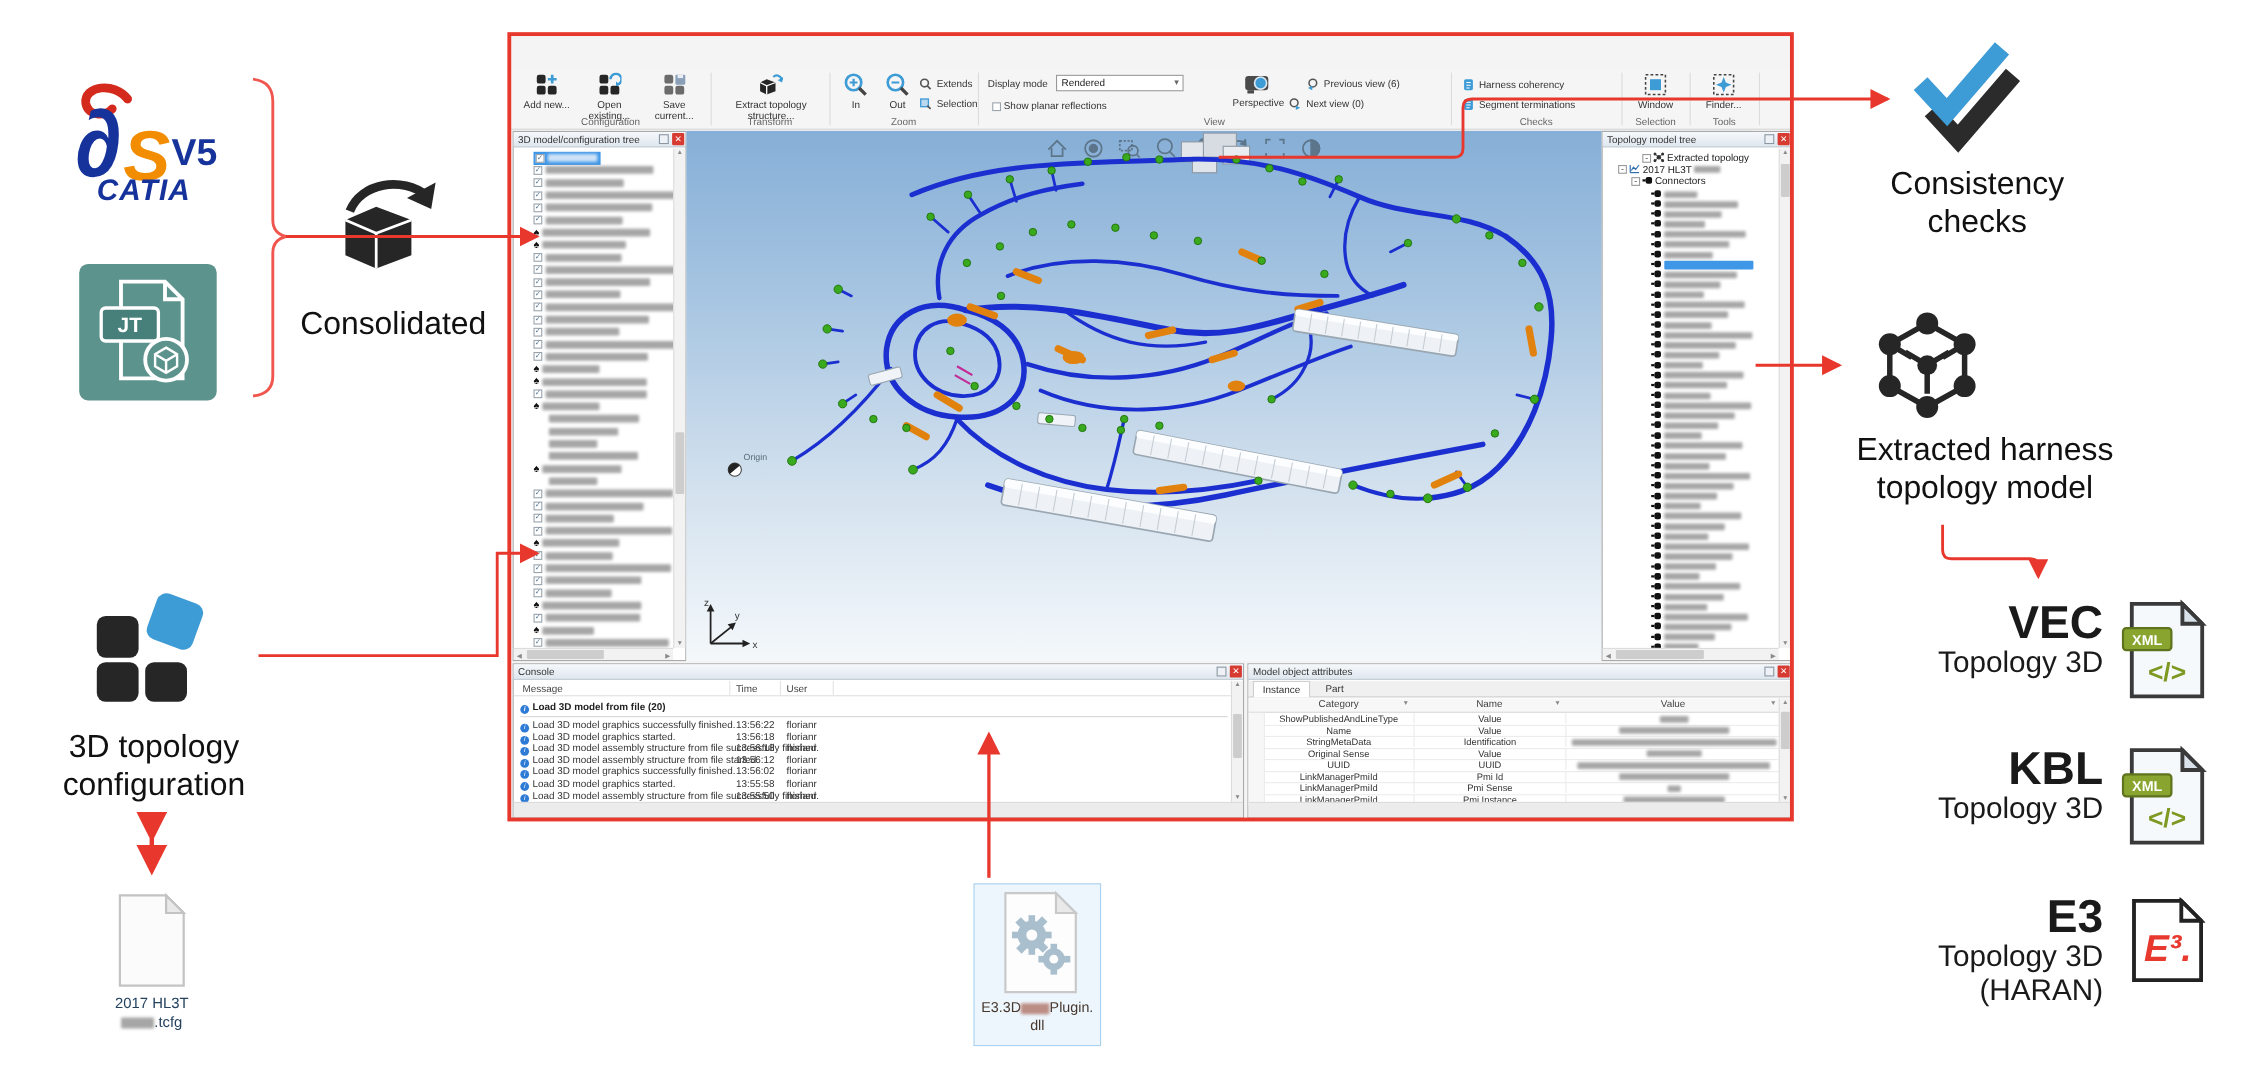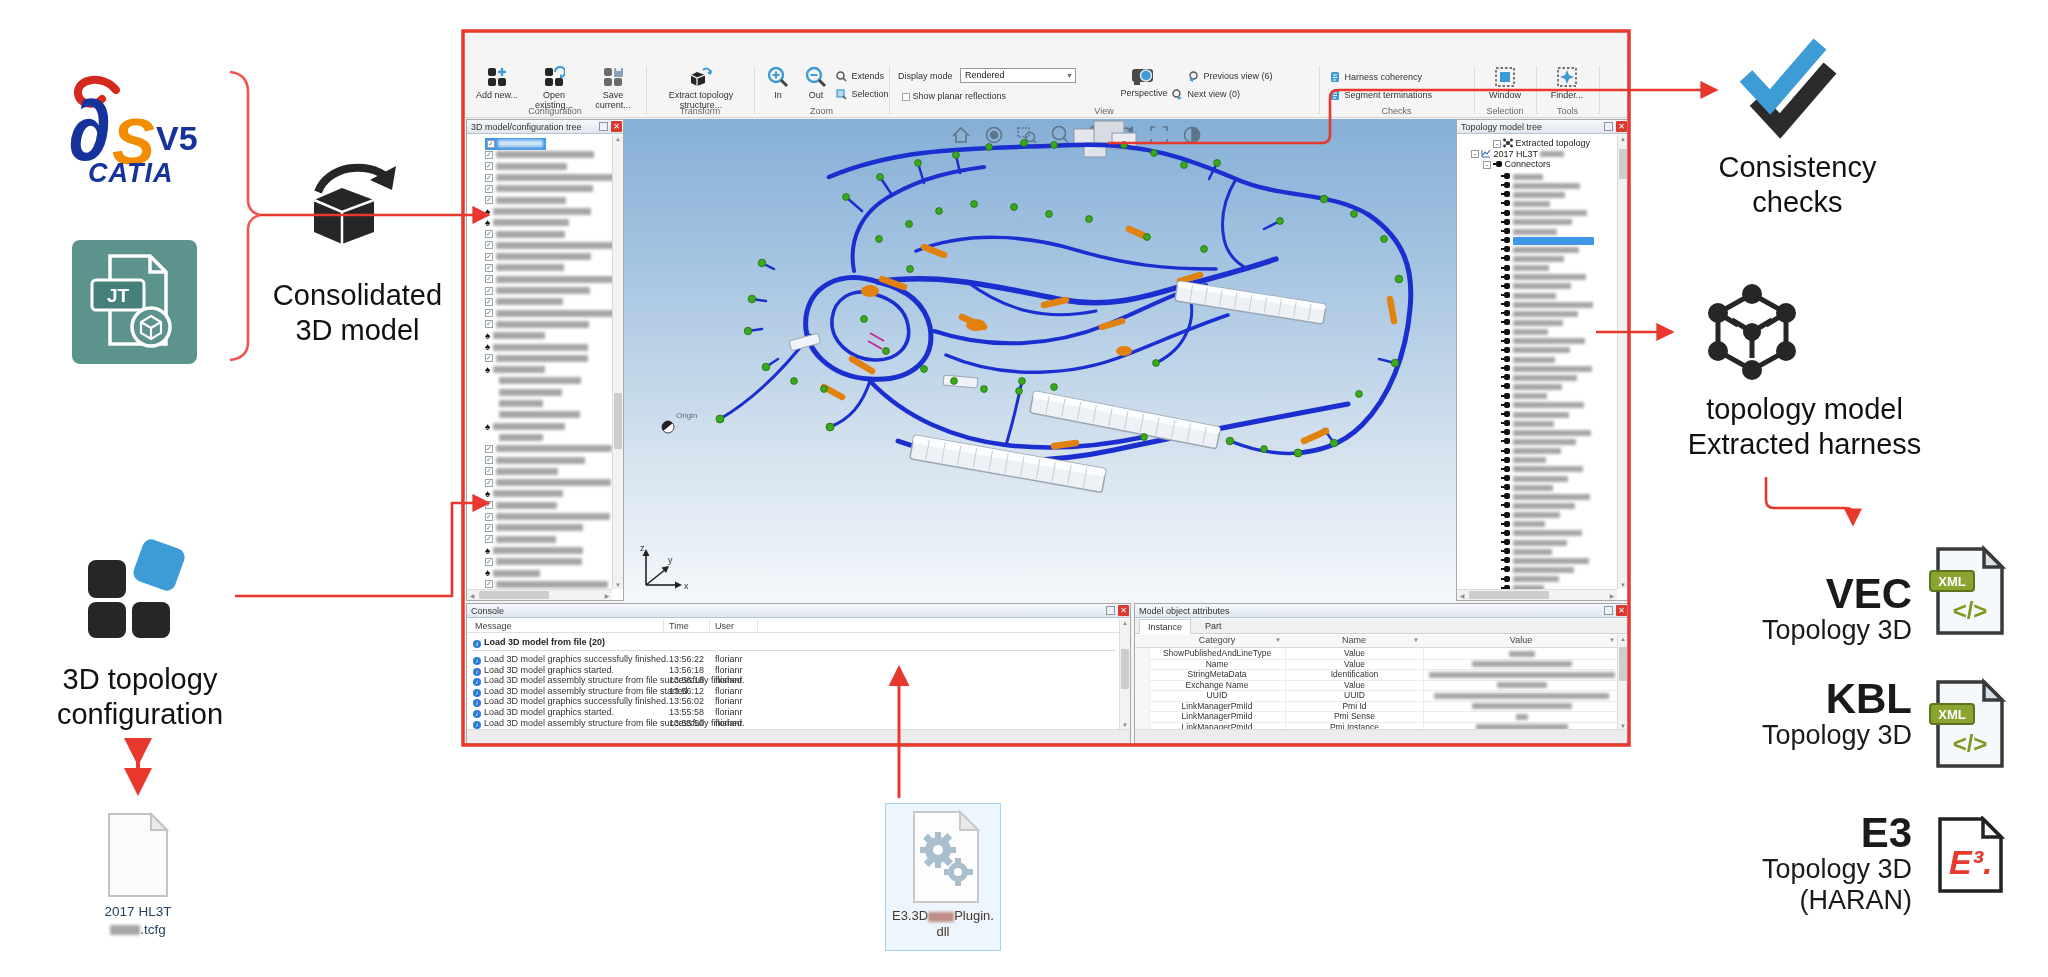--- a/index.html
+++ b/index.html
@@ -81,21 +81,20 @@
   <div class="abs" style="left:300px;top:150px;width:115px;height:100px;">
     <svg width="115" height="100">
       <path d="M18,42 C28,16 66,10 88,28" stroke="#262626" stroke-width="8" fill="none"></path>
       <path d="M96,16 L92,40 L70,30 Z" fill="#262626"></path>
       <path d="M42,38 L74,50 L74,82 L42,94 L14,82 L14,50 Z" fill="#262626"></path>
       <path d="M14,50 L42,62 L74,50 M42,62 L42,94" stroke="#fff" stroke-width="2.5" fill="none"></path>
     </svg>
   </div>
   <div class="abs lbl" style="left:240px;top:278px;width:235px;">
     <div>Consolidated</div>
-    <div>3D model</div>
   </div>
 
   <div class="abs" style="left:80px;top:535px;width:120px;height:110px;">
     <div class="abs" style="left:8px;top:25px;width:38px;height:38px;background:#262626;border-radius:8px;"></div>
     <div class="abs" style="left:8px;top:67px;width:38px;height:36px;background:#262626;border-radius:8px;"></div>
     <div class="abs" style="left:52px;top:67px;width:38px;height:36px;background:#262626;border-radius:8px;"></div>
     <div class="abs" style="left:57px;top:8px;width:44px;height:44px;background:#3d9bd6;border-radius:9px;transform:rotate(20deg);"></div>
   </div>
   <div class="abs lbl" style="left:20px;top:662px;width:240px;">
     <div>3D topology</div>
@@ -169,25 +168,25 @@
           <circle cx="84" cy="33" r="10"></circle>
           <circle cx="84" cy="71" r="10"></circle>
         <circle cx="50" cy="90" r="10"></circle>
           <circle cx="16" cy="71" r="10"></circle>
           <circle cx="16" cy="33" r="10"></circle>
         <circle cx="50" cy="52" r="9"></circle>
       </g>
     </svg>
   </div>
   <div class="abs lbl" style="left:1662px;top:392px;width:285px;">
+    <div>Extracted harness</div>
     <div>topology model</div>
-    <div>Extracted harness</div>
-  </div>
-
-  <div class="abs" style="left:1662px;top:545px;width:250px;text-align:right;margin-top:28px;">
+  </div>
+
+  <div class="abs" style="left:1662px;top:545px;width:250px;text-align:right;">
     <div class="fmt-name">VEC</div>
     <div class="fmt-sub">Topology 3D</div>
   </div>
   <div class="abs" style="left:1928px;top:545px;">
     <svg width="80" height="92">
       <path d="M10,4 L56,4 L74,22 L74,88 L10,88 Z" fill="#f6f9fc" stroke="#3a3a3a" stroke-width="3.5"></path>
       <path d="M56,4 L56,22 L74,22 Z" fill="#d9e2ea" stroke="#3a3a3a" stroke-width="3.5"></path>
       <rect x="2" y="26" width="44" height="20" rx="3" fill="#8aa52f" stroke="#5e731d" stroke-width="2"></rect>
       <text x="24" y="41" text-anchor="middle" font-size="13" font-weight="bold" fill="#fff">XML</text>
       <text x="42" y="74" text-anchor="middle" font-size="24" font-weight="bold" fill="#7e9922">&lt;/&gt;</text>
@@ -906,21 +905,21 @@
             <span class="abs" style="left:288px;width:196px;text-align:center;border-left:1px solid #ececec;box-sizing:border-box;"><span class="bl" style="width:100px;height:6px;"></span></span>
           </div>
           <div class="crow" style="left:0;top:21px;right:0;height:10.5px;border-bottom:1px solid #ececec;">
             <span class="abs" style="left:0;width:14px;height:100%;border-right:1px solid #ececec;background:#f7f7f7;"></span>
             <span class="abs" style="left:14px;width:136px;text-align:center;font-size:8.5px;color:#333;">StringMetaData</span>
             <span class="abs" style="left:150px;width:138px;text-align:center;font-size:8.5px;color:#333;border-left:1px solid #ececec;box-sizing:border-box;">Identification</span>
             <span class="abs" style="left:288px;width:196px;text-align:center;border-left:1px solid #ececec;box-sizing:border-box;"><span class="bl" style="width:186px;height:6px;"></span></span>
           </div>
           <div class="crow" style="left:0;top:31.5px;right:0;height:10.5px;border-bottom:1px solid #ececec;">
             <span class="abs" style="left:0;width:14px;height:100%;border-right:1px solid #ececec;background:#f7f7f7;"></span>
-            <span class="abs" style="left:14px;width:136px;text-align:center;font-size:8.5px;color:#333;">Exchange Name</span>
+            <span class="abs" style="left:14px;width:136px;text-align:center;font-size:8.5px;color:#333;">Original Sense</span>
             <span class="abs" style="left:150px;width:138px;text-align:center;font-size:8.5px;color:#333;border-left:1px solid #ececec;box-sizing:border-box;">Value</span>
             <span class="abs" style="left:288px;width:196px;text-align:center;border-left:1px solid #ececec;box-sizing:border-box;"><span class="bl" style="width:50px;height:6px;"></span></span>
           </div>
           <div class="crow" style="left:0;top:42px;right:0;height:10.5px;border-bottom:1px solid #ececec;">
             <span class="abs" style="left:0;width:14px;height:100%;border-right:1px solid #ececec;background:#f7f7f7;"></span>
             <span class="abs" style="left:14px;width:136px;text-align:center;font-size:8.5px;color:#333;">UUID</span>
             <span class="abs" style="left:150px;width:138px;text-align:center;font-size:8.5px;color:#333;border-left:1px solid #ececec;box-sizing:border-box;">UUID</span>
             <span class="abs" style="left:288px;width:196px;text-align:center;border-left:1px solid #ececec;box-sizing:border-box;"><span class="bl" style="width:175px;height:6px;"></span></span>
           </div>
           <div class="crow" style="left:0;top:52.5px;right:0;height:10.5px;border-bottom:1px solid #ececec;">

